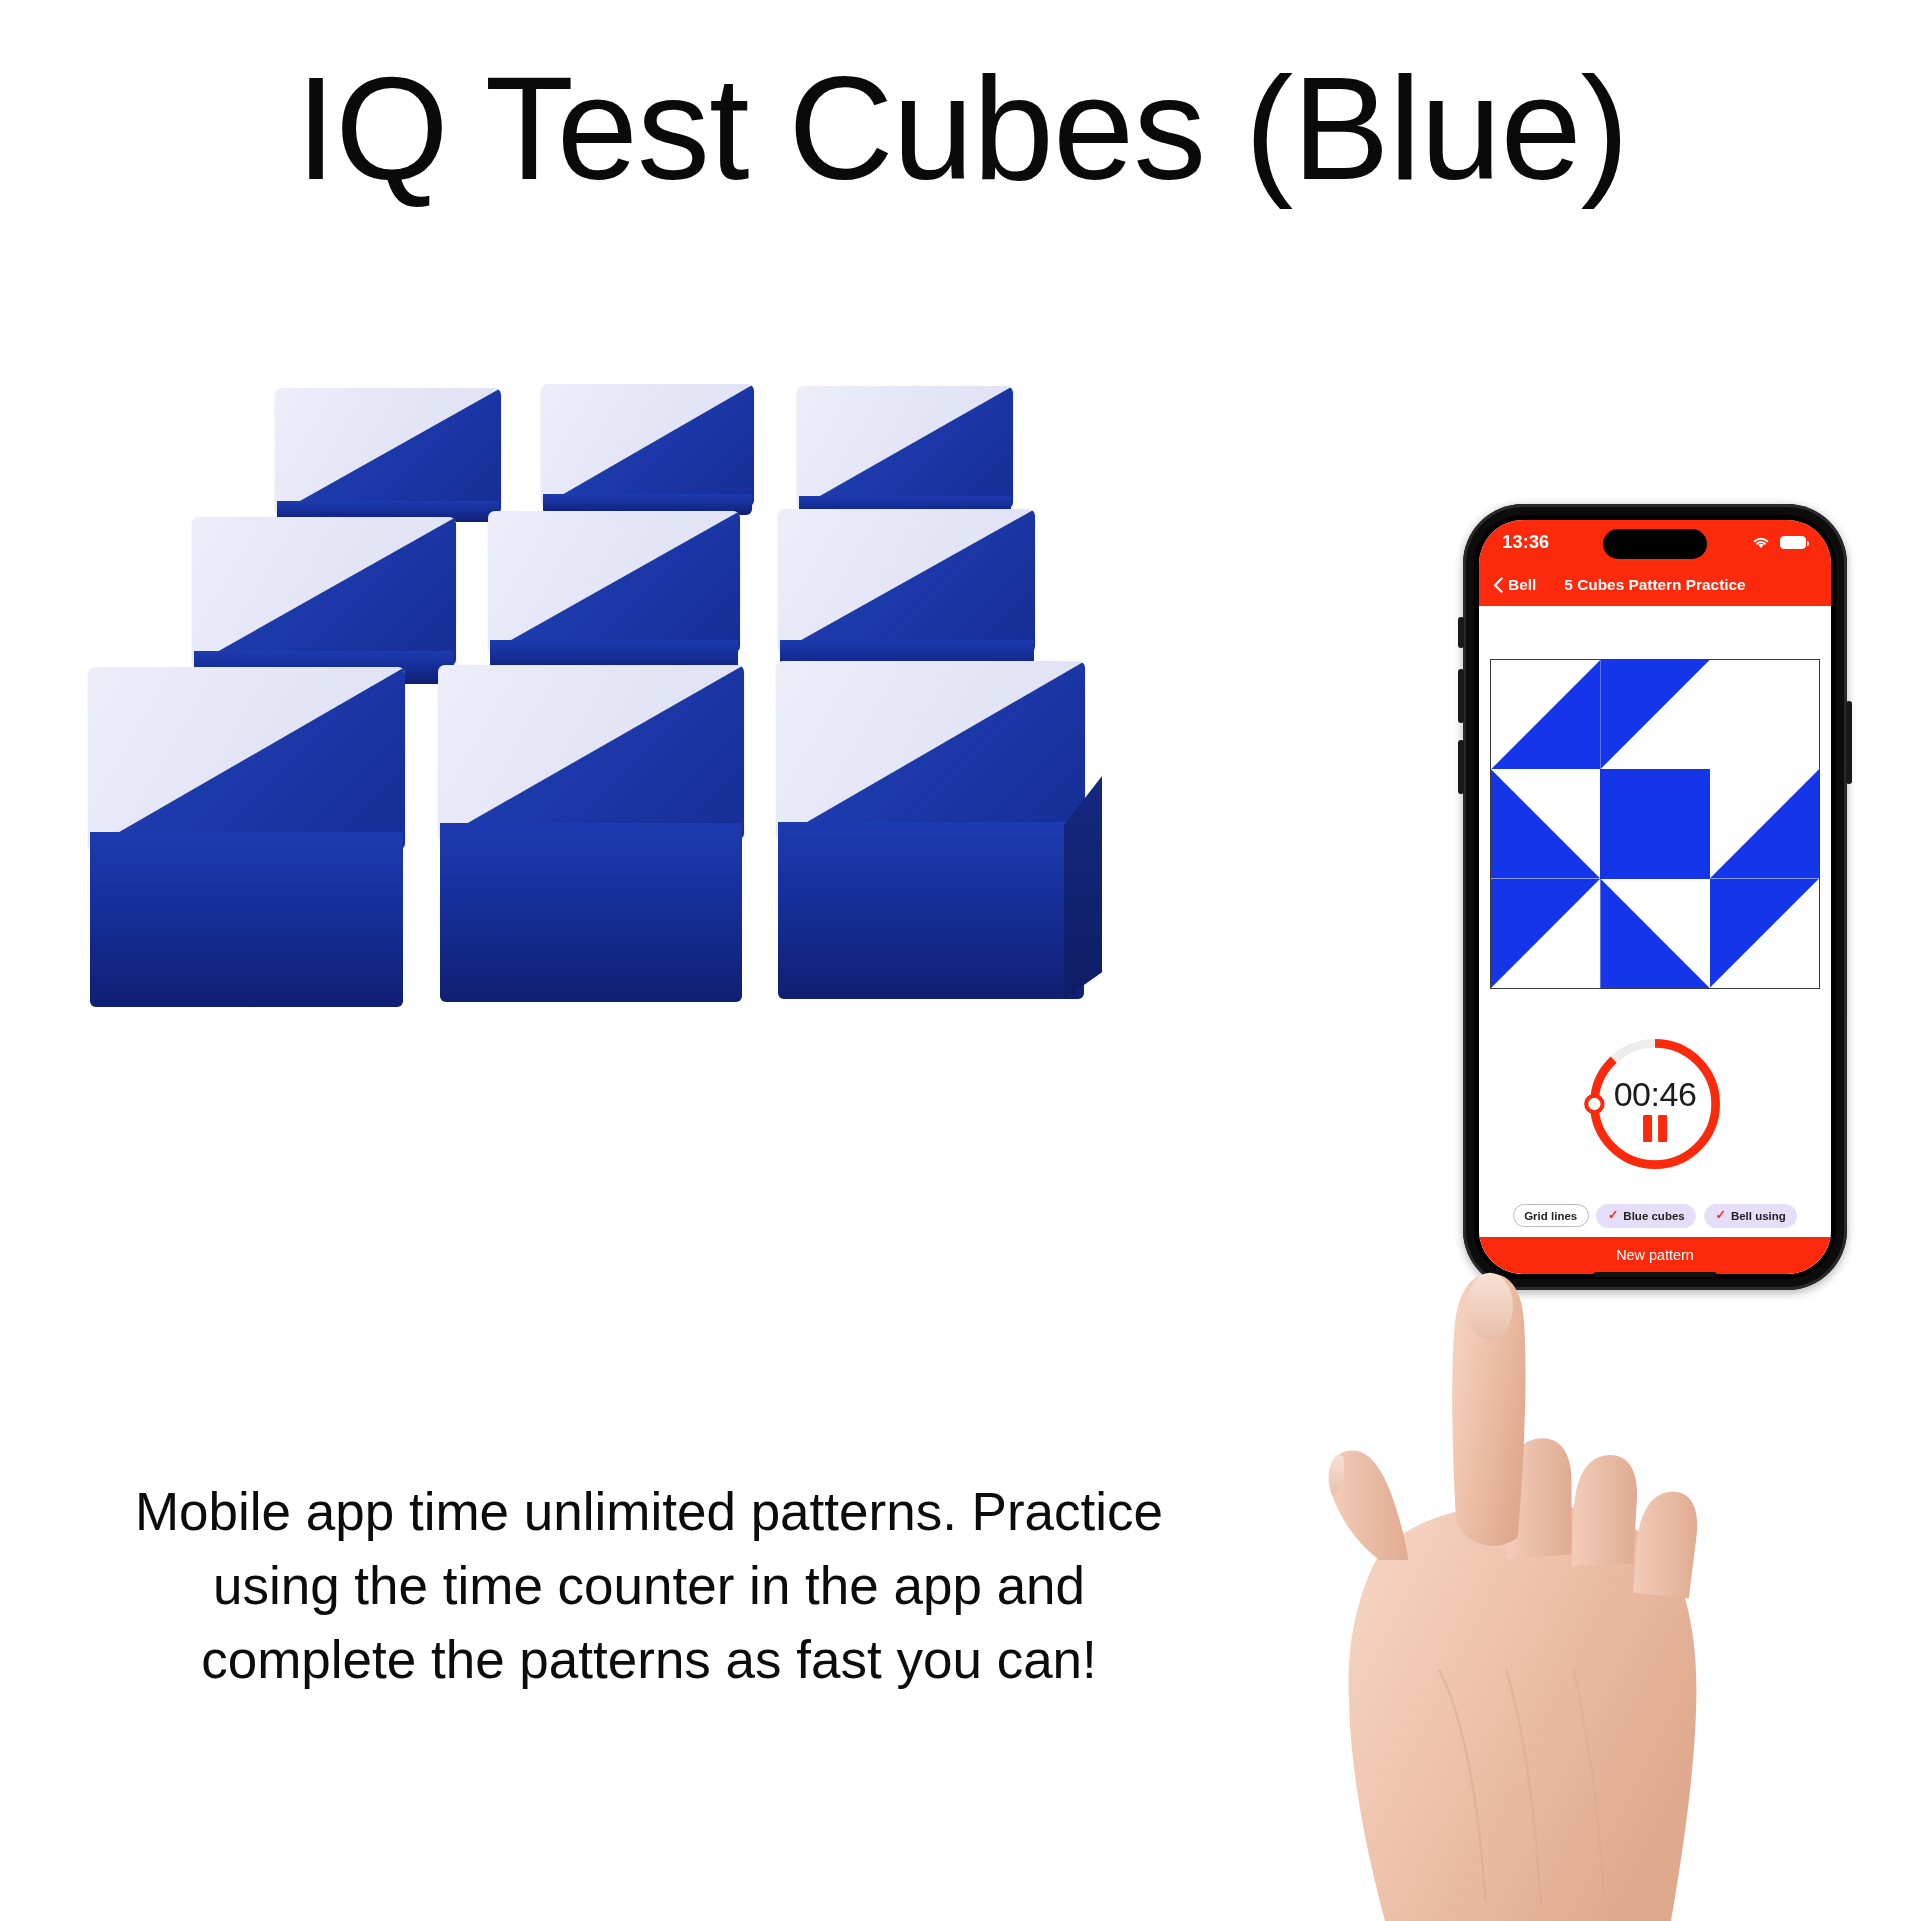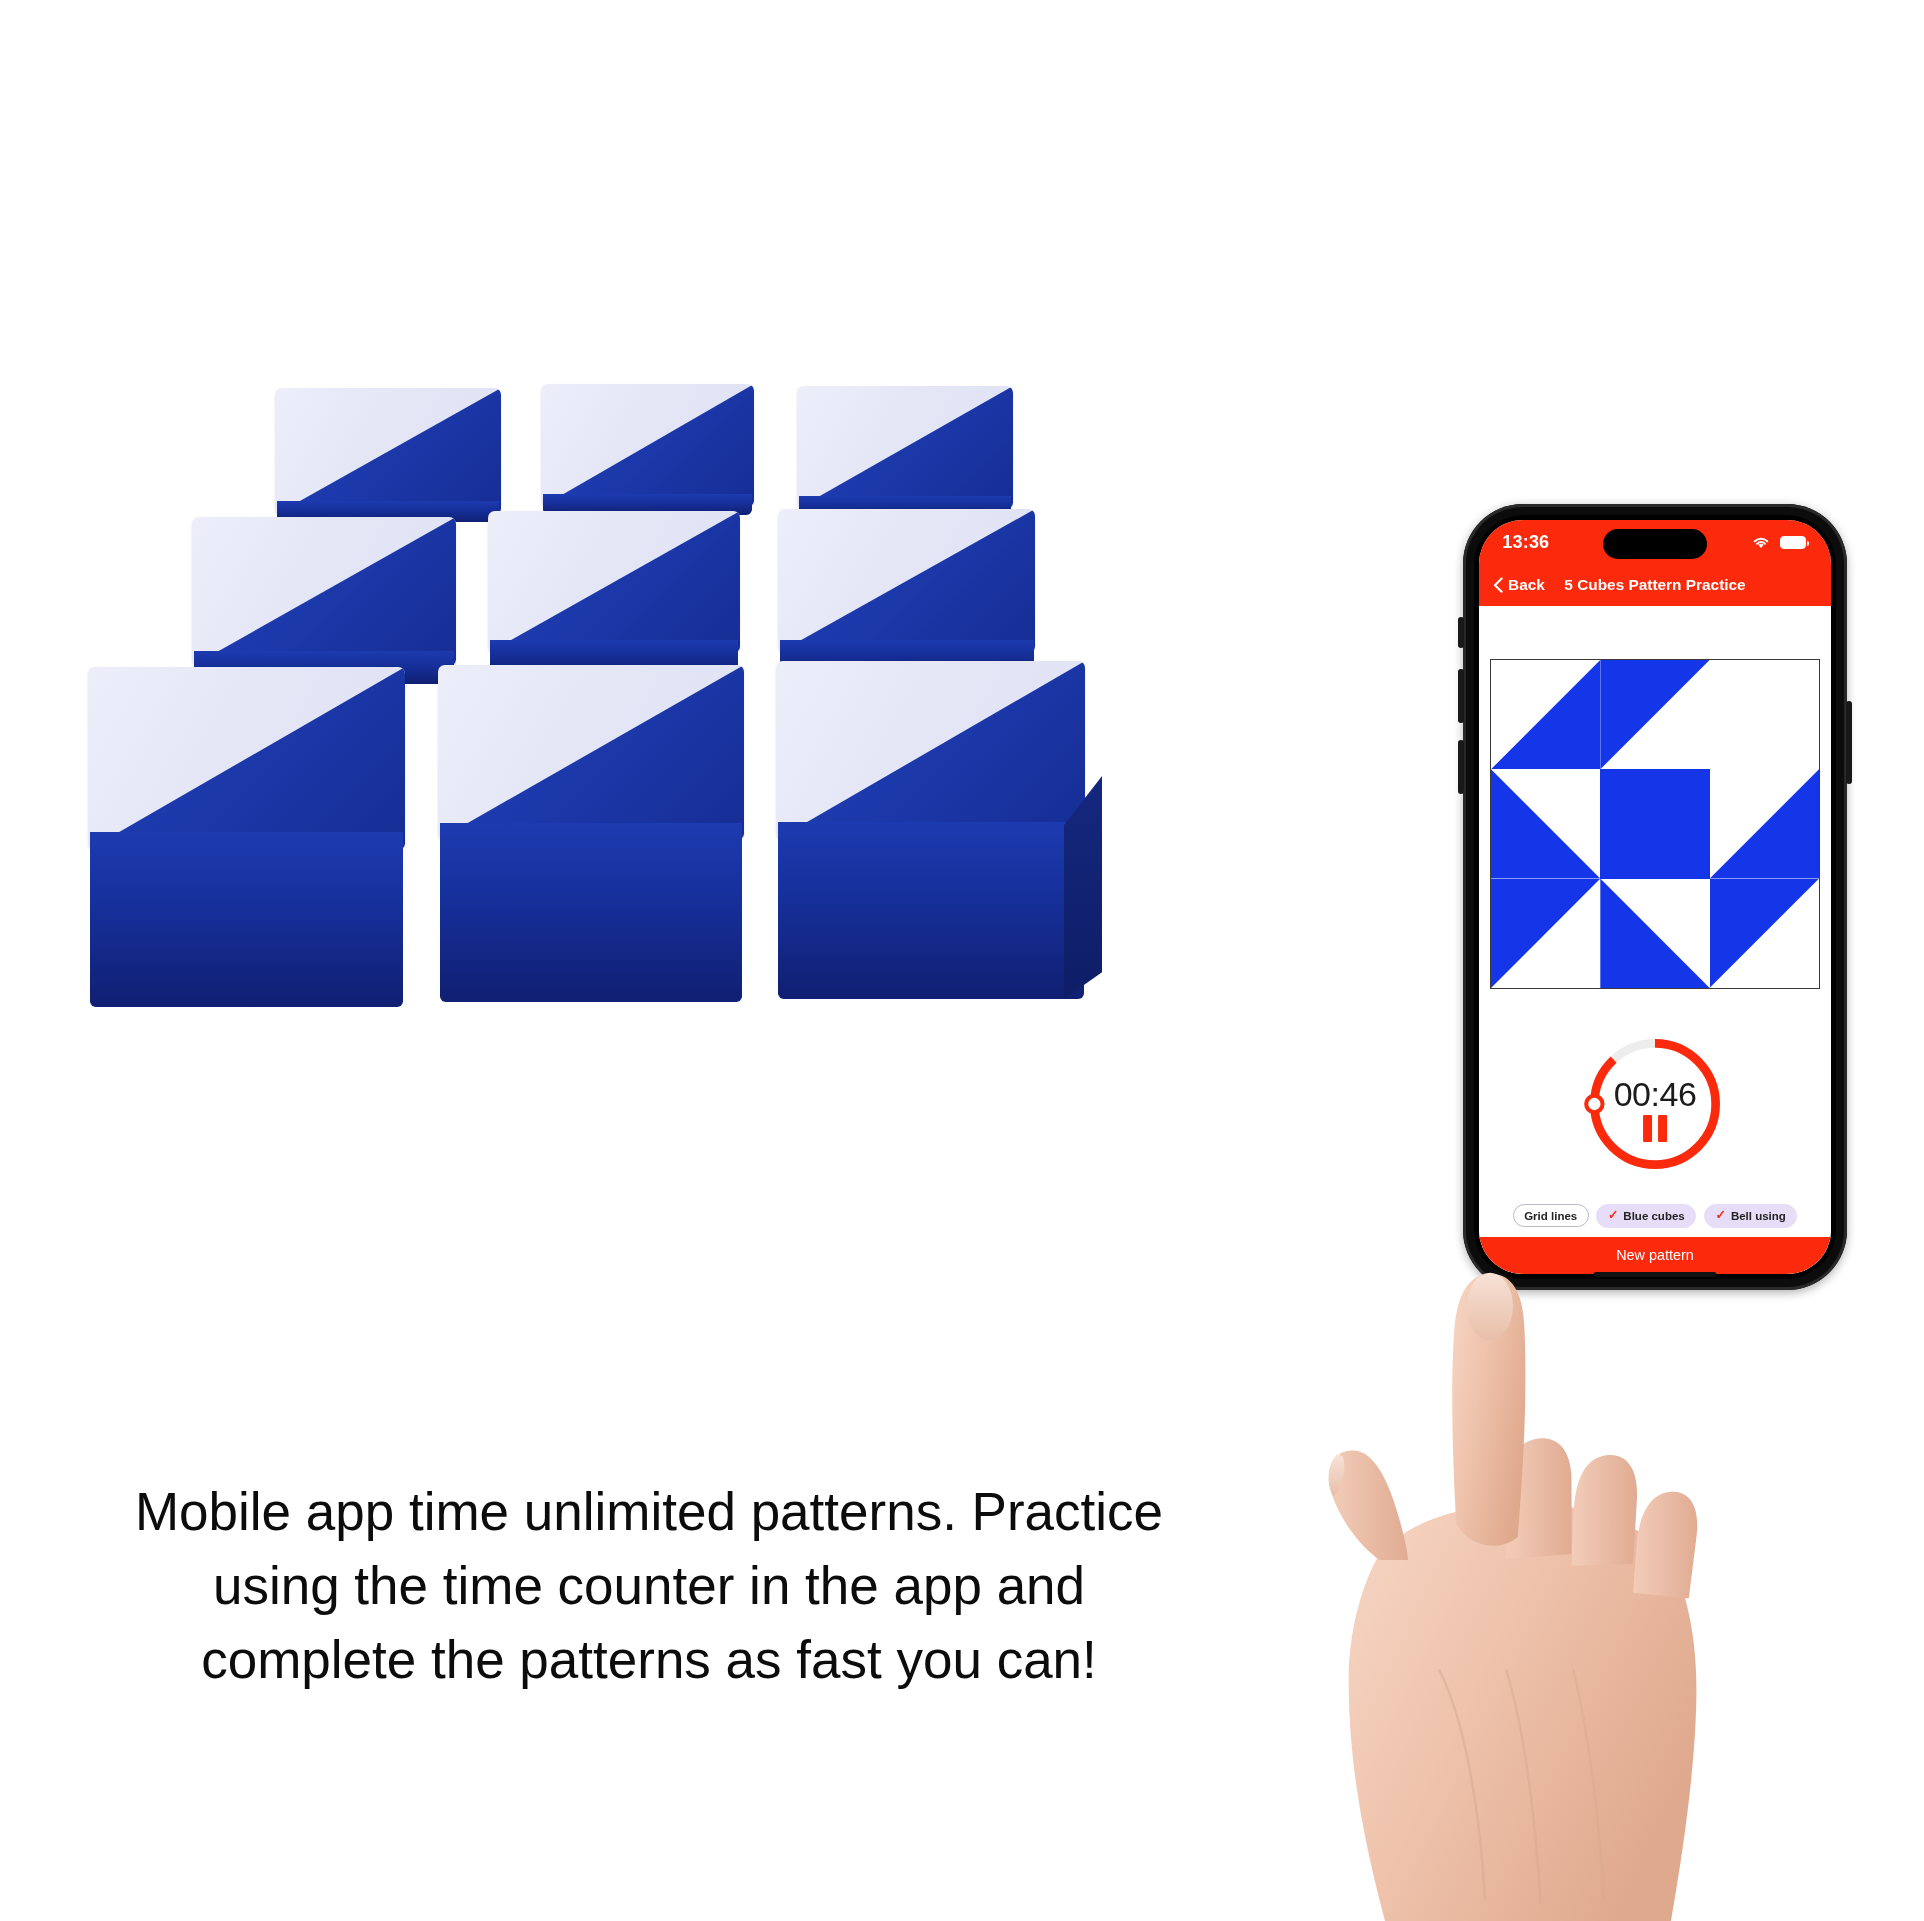--- a/index.html
+++ b/index.html
@@ -170,20 +170,21 @@
   .caption{
     position:absolute;left:106px;top:1475px;width:1086px;
     text-align:center;font-size:53px;line-height:1.40;color:#0c0c0c;
   }
 </style>
 </head>
 <body>
 
 <div class="page">
 
+  <div class="title">IQ Test Cubes (Blue)</div>
 
   <div class="cubes-stage">
 
     <div class="cube" style="left:208px;top:23px;width:226px;height:127px;">
       <div class="top">
         <div class="white"></div>
         <div class="blue" style="clip-path:polygon(0% 100%, 100% 0%, 100% 100%);"></div>
       </div>
       <div class="front" style="left:1.9px;top:113px;width:222px;height:21px;"></div>
     </div>
@@ -280,21 +281,21 @@
         </div>
       </div>
 
       <div class="navbar">
         <div class="nav-back">
           <span>
             <svg class="chev" width="10.6" height="16.3" viewBox="0 0 11 17">
               <path d="M9 1.5 L2 8.5 L9 15.5" stroke="#fff" stroke-width="2.2" fill="none" stroke-linecap="round" stroke-linejoin="round"></path>
             </svg>
           </span>
-          <span>Back</span>
+          <span>Bell</span>
         </div>
         <div class="nav-title">5 Cubes Pattern Practice</div>
       </div>
 
       <div class="app-body">
 
         <div class="pattern-wrap">
 
           <div class="pcell">
             <div class="tri" style="background:#1536E8;clip-path:polygon(0% 100%, 100% 0%, 100% 100%);"></div>

